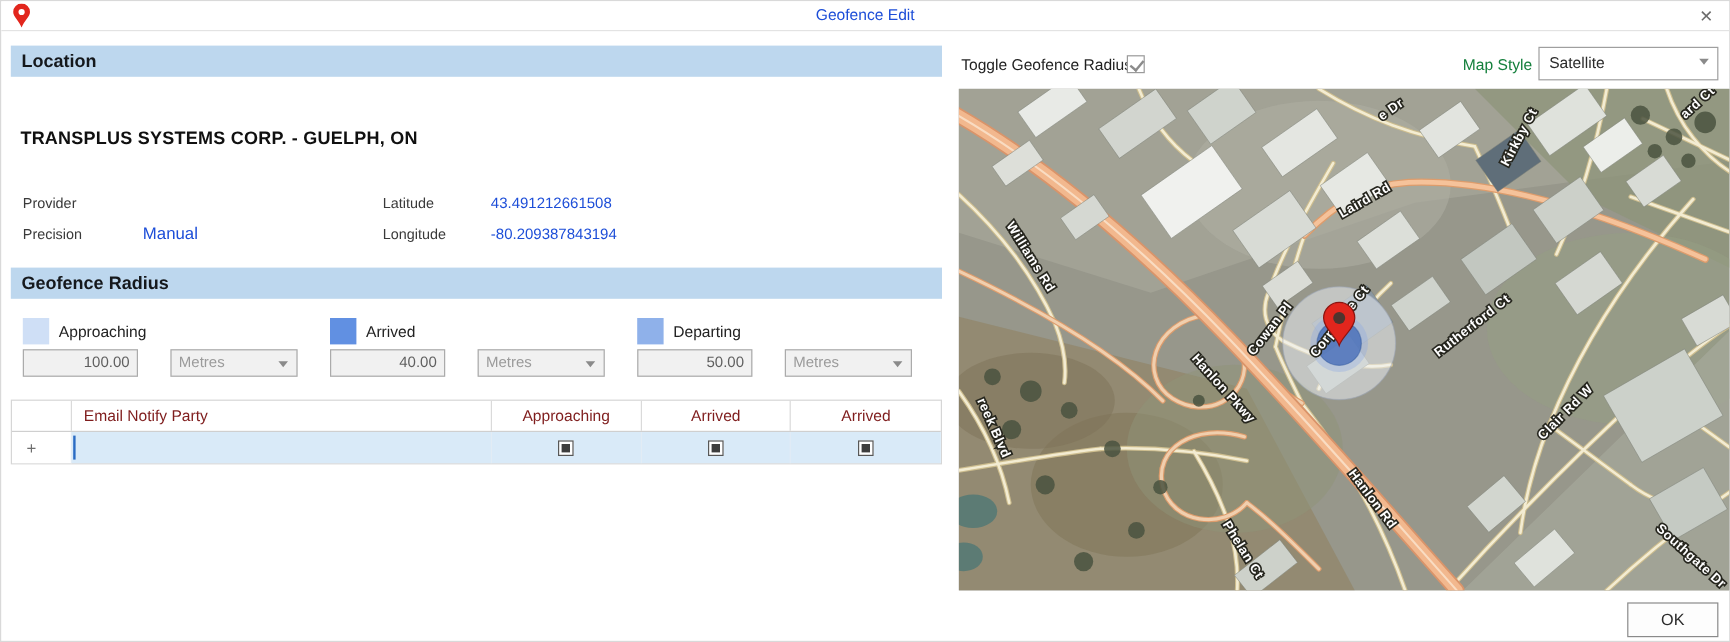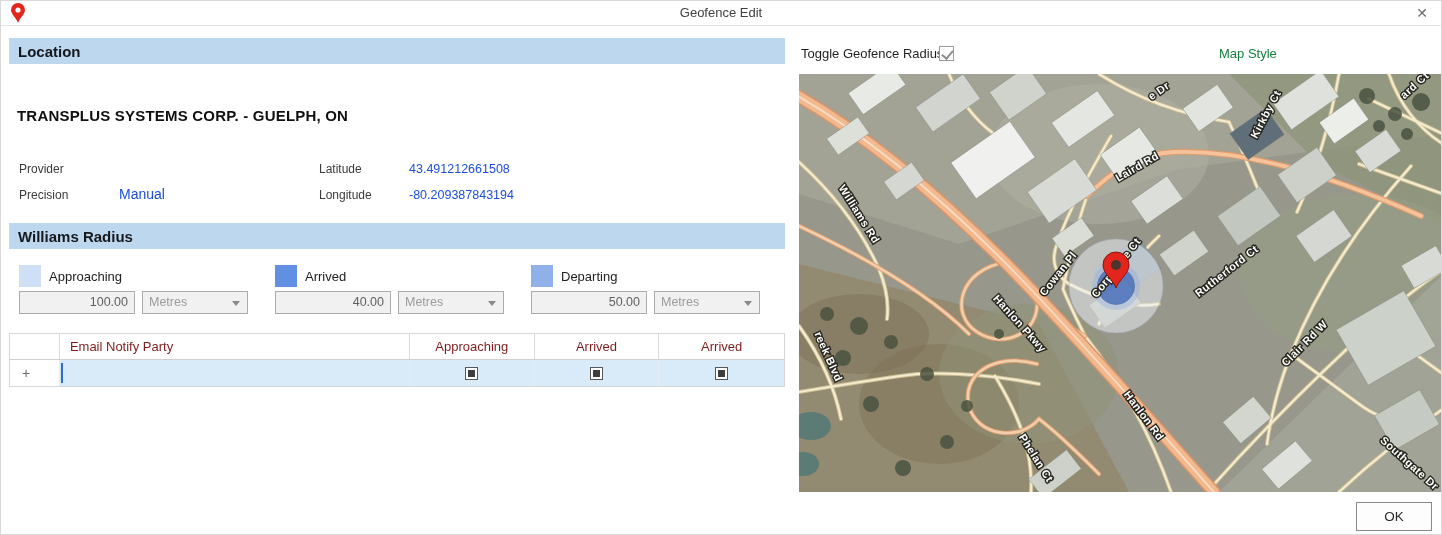--- a/index.html
+++ b/index.html
@@ -4,34 +4,34 @@
 <style>
   * { margin:0; padding:0; box-sizing:border-box; }
   html,body { background:#fff; }
   #window {
     position:relative; width:1442px; height:535px; background:#fff;
     font-family:"Liberation Sans", sans-serif; color:#222; overflow:hidden;
     border:1px solid #d9d9d9;
   }
   
   #titlebar { position:absolute; left:0; top:0; width:100%; height:25px; background:#fff; border-bottom:1px solid #e3e3e3; }
-  #titlebar .ttl { position:absolute; left:0; right:0; top:4px; text-align:center; font-size:13px; color:#404040; }
+  #titlebar .ttl { position:absolute; left:0; right:0; top:4px; text-align:center; font-size:13px; color:#1d4ed8; }
   #titlebar .close { position:absolute; right:10px; top:4px; font-size:14px; color:#6d6d6d; cursor:pointer; width:18px; text-align:center; }
   #app-pin { position:absolute; left:9px; top:2px; }
   
   .sec-hdr { position:absolute; left:8px; width:776px; height:26px; background:#bdd7ee;
              display:flex; align-items:center; padding-left:9px; font-size:15px; font-weight:700; color:#15181c; }
   .lbl  { position:absolute; font-size:12px; color:#3a3a3a; }
   .val  { position:absolute; font-size:12.5px; color:#1d4ed8; }
   #loc-name { position:absolute; left:16px; top:74px; font-size:15px; font-weight:700; color:#101010; letter-spacing:.2px;margin-top:32px; }
   
   .zone { position:absolute; top:264px; width:250px; height:50px; }
   .zone .swatch { position:absolute; left:0; top:0; width:22px; height:22px; }
   .zone .zlabel { position:absolute; left:30px; top:4px; font-size:13px; color:#222; }
-  .zone .num { position:absolute; left:0; top:26px; width:116px; height:23px; background:#f1f1f1; border:1px solid #ababab;
+  .zone .num { position:absolute; left:0; top:26px; width:96px; height:23px; background:#f1f1f1; border:1px solid #ababab;
                font:12.5px "Liberation Sans",sans-serif; color:#5f5f5f; text-align:right; padding-right:6px; line-height:21px; }
   .zone .combo { position:absolute; left:123px; top:26px; width:106px; height:23px; background:#f1f1f1; border:1px solid #ababab;
                  font-size:12.5px; color:#9b9b9b; line-height:21px; padding-left:6px; }
   .zone .combo .arr, #style-combo .arr { position:absolute; right:7px; top:9px; width:0; height:0;
                  border-left:4px solid transparent; border-right:4px solid transparent; border-top:5px solid #8a8a8a; }
   
   #ntable { position:absolute; left:8px; top:332px; width:776px; border:1px solid #d6d6d6; background:#fff; }
   #ntable .hrow { display:flex; height:26px; border-bottom:1px solid #cfcfcf; }
   #ntable .hcell { font-size:13px; color:#7f1d1d; display:flex; align-items:center; border-right:1px solid #dadada; }
   #ntable .hcell:last-child { border-right:none; }
@@ -79,21 +79,21 @@
 
   <div class="lbl" style="left:18px; top:161px;">Provider</div>
   <div class="val" style="left:118px; top:160px;"></div>
   <div class="lbl" style="left:18px; top:187px;">Precision</div>
   <div class="val" style="left:118px; top:185px; font-size:14px;">Manual</div>
   <div class="lbl" style="left:318px; top:161px;">Latitude</div>
   <div class="val" style="left:408px; top:161px;">43.491212661508</div>
   <div class="lbl" style="left:318px; top:187px;">Longitude</div>
   <div class="val" style="left:408px; top:187px;">-80.209387843194</div>
 
-  <div class="sec-hdr" style="top:222px;">Williams Radius</div>
+  <div class="sec-hdr" style="top:222px;">Geofence Radius</div>
 
   <div class="zone" style="left:18px;">
     <div class="swatch" style="background-color: rgb(207, 223, 246);"></div>
     <div class="zlabel">Approaching</div>
     <div class="num">100.00</div>
     <div class="combo"><span>Metres</span><span class="arr"></span></div>
   </div>
   <div class="zone" style="left:274px;">
     <div class="swatch" style="background-color: rgb(97, 144, 226);"></div>
     <div class="zlabel">Arrived</div>
@@ -128,20 +128,24 @@
         </div>
       <div class="ncell c-chk">
           <span class="cb-ind"></span>
         </div>
     </div>
   </div>
 
   <div id="toggle-lbl">Toggle Geofence Radius</div>
   <div class="cb-check"></div>
   <div id="style-lbl">Map Style</div>
+  <div id="style-combo">
+    <span>Satellite</span>
+    <span class="arr"></span>
+  </div>
 
   <div id="map">
     <svg width="644" height="418" viewBox="0 0 644 418">
 
       <rect x="0" y="0" width="644" height="418" fill="#97978b"></rect>
       <polygon points="0,0 644,0 644,60 380,95 160,170 0,120" fill="#a3a396" opacity=".85"></polygon>
       <polygon points="430,0 644,0 644,150 520,90" fill="#8d9479" opacity=".7"></polygon>
       <ellipse cx="560" cy="200" rx="120" ry="80" fill="#96a083" opacity=".5"></ellipse>
       <ellipse cx="300" cy="80" rx="110" ry="70" fill="#adada2" opacity=".6"></ellipse>
       <polygon points="0,190 240,250 330,418 0,418" fill="#92886f" opacity=".9"></polygon>

